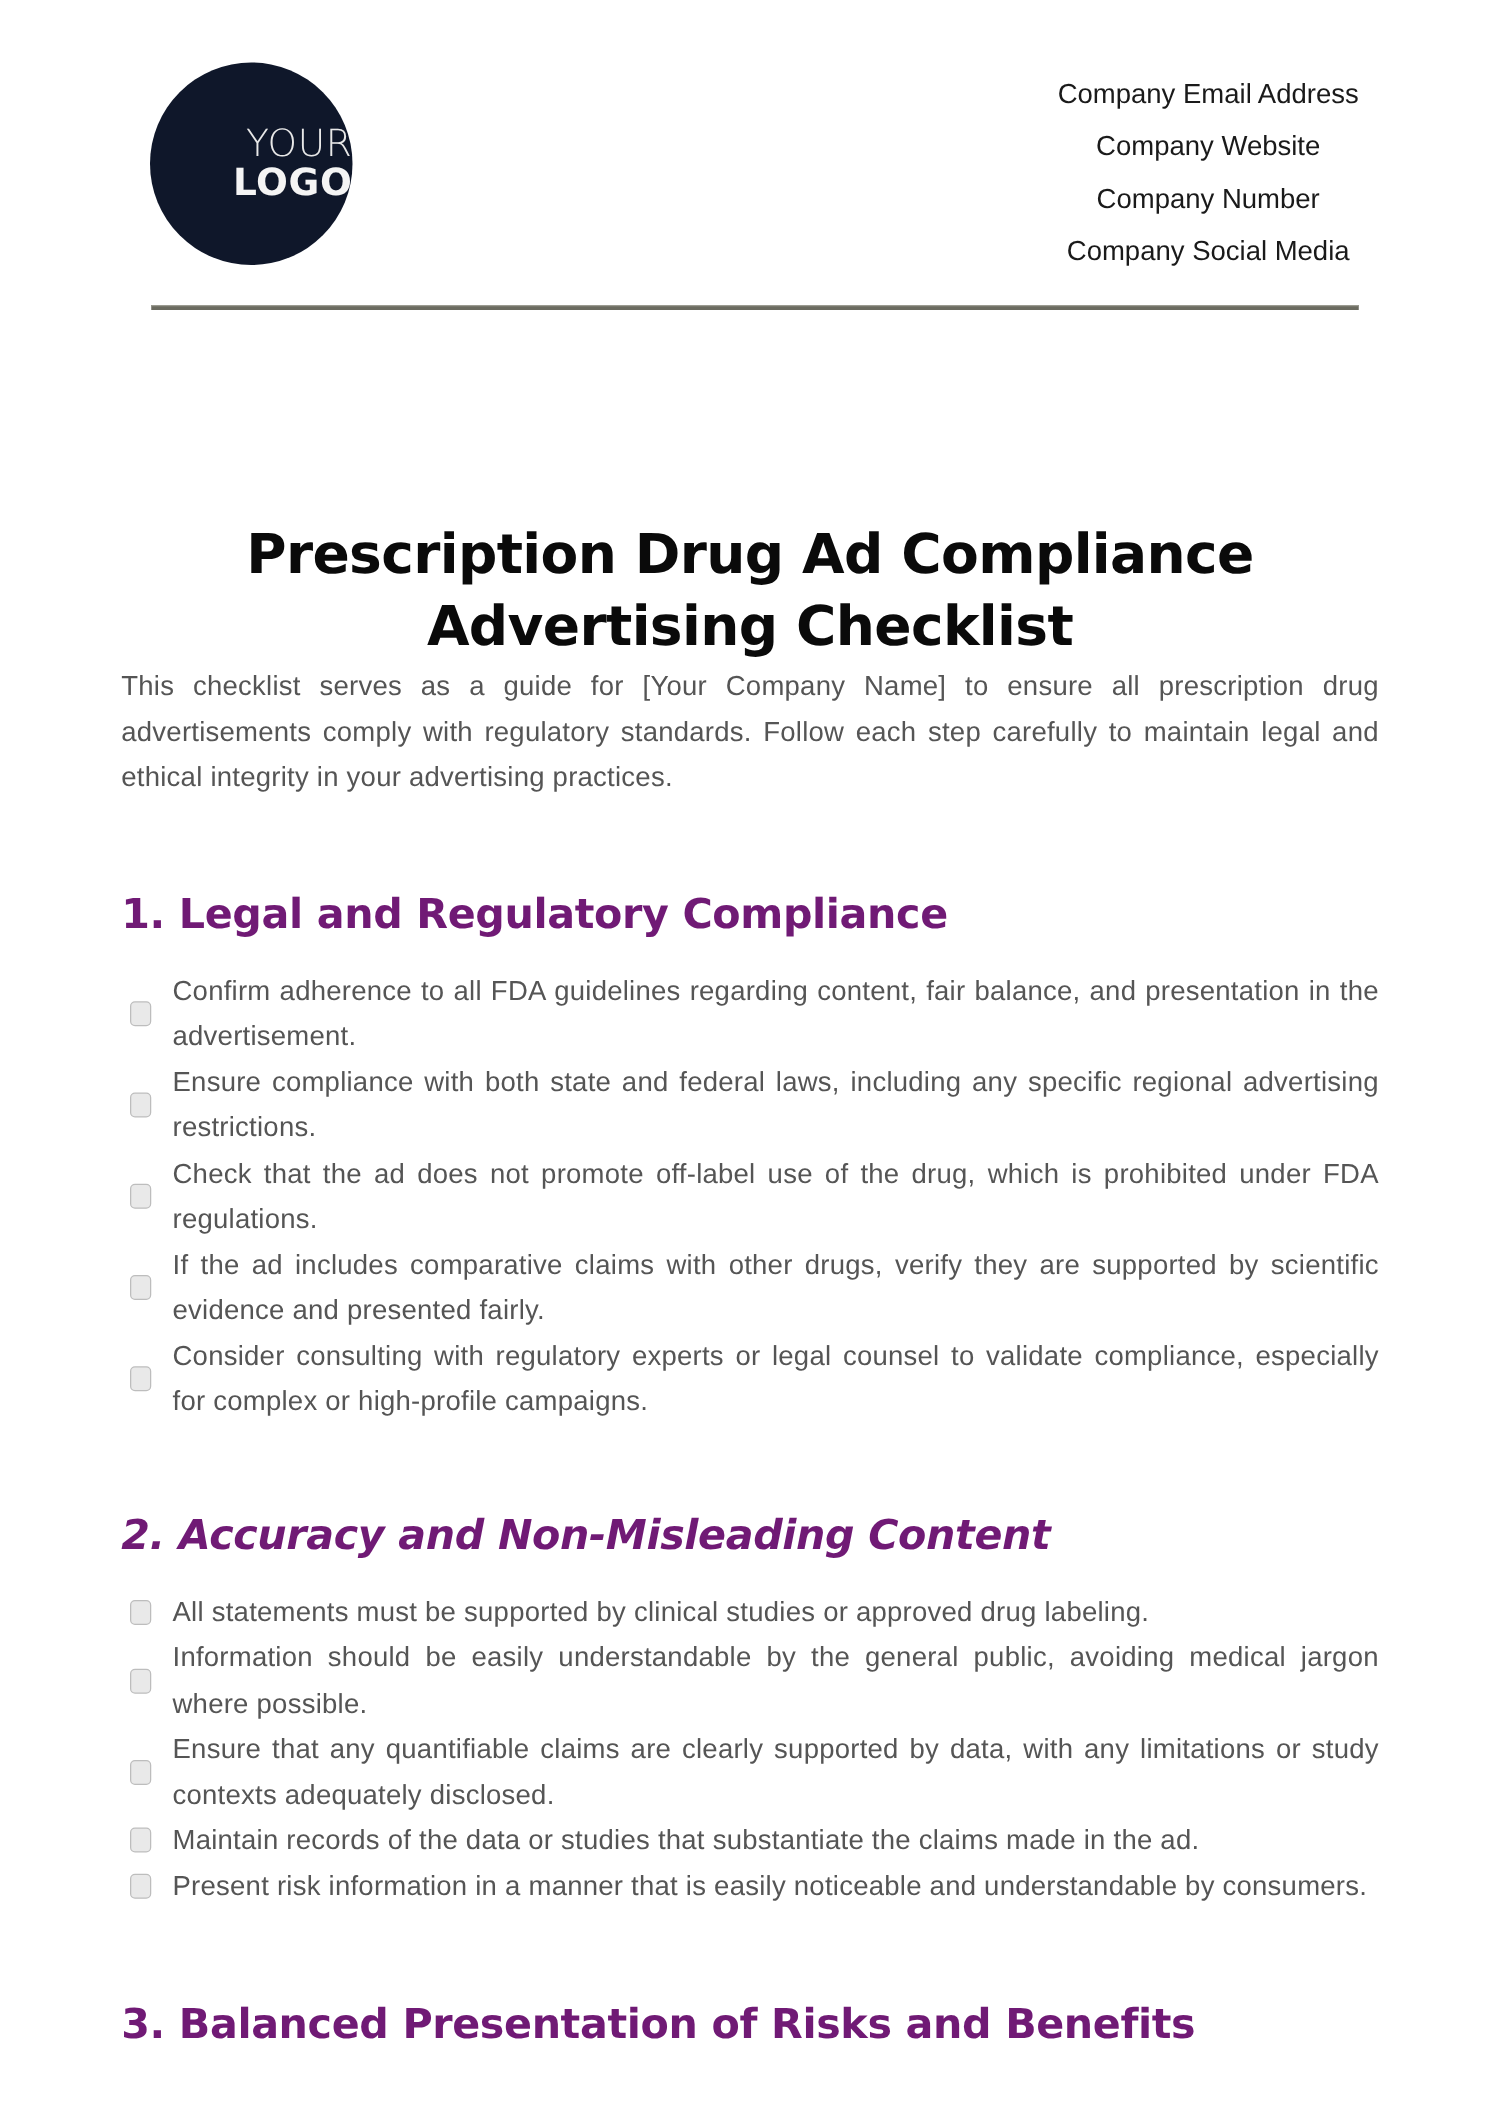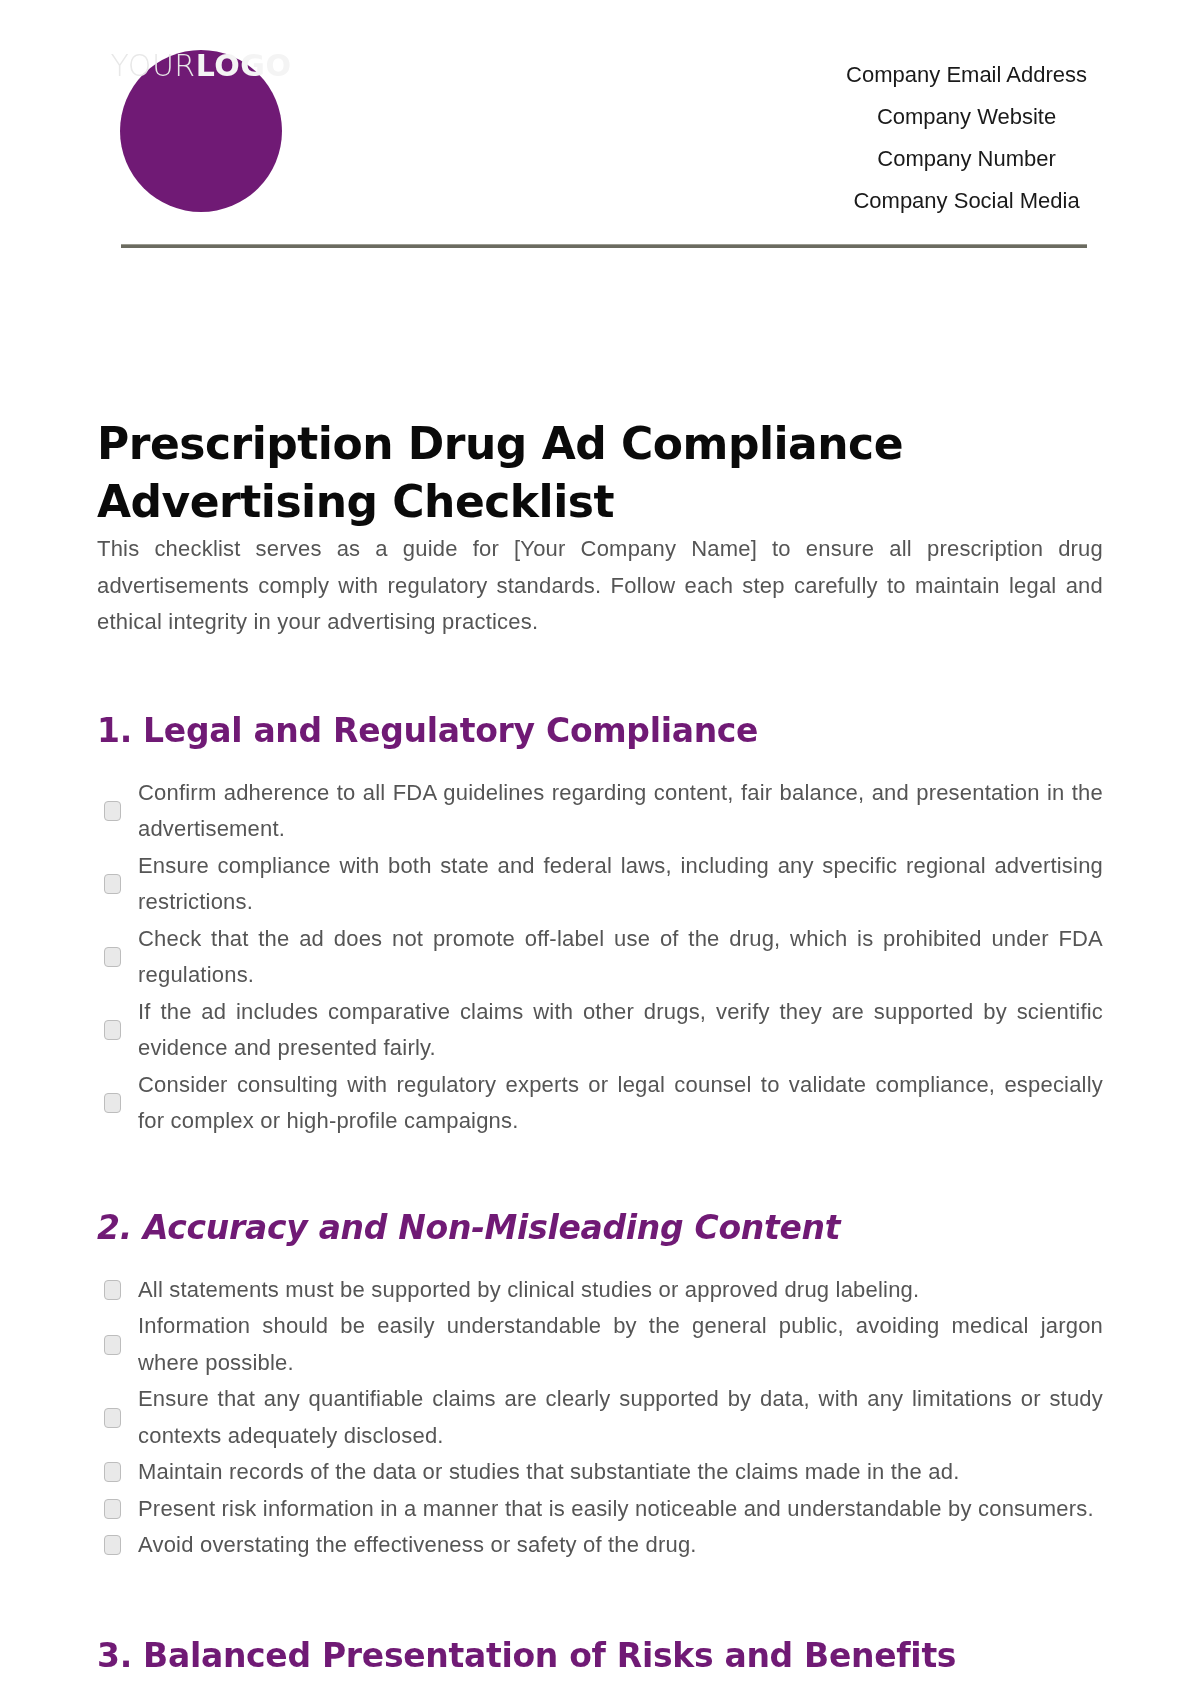--- a/index.html
+++ b/index.html
@@ -2,35 +2,35 @@
 <html><head>
   <meta charset="utf-8">
   <style>
     * { box-sizing: border-box; margin: 0; padding: 0; }
     html, body { width: 1200px; height: 1700px; background: #ffffff; overflow: hidden; }
     body { font-family: "Liberation Sans", "DejaVu Sans", sans-serif; color: #111; position: relative; }
 
     .header { position: absolute; left: 0; top: 0; width: 1200px; height: 260px; }
     .logo {
       position: absolute; left: 120px; top: 50px; width: 162px; height: 162px;
-      border-radius: 50%; background: #701a75; color: #fff;
-      display: flex; flex-direction: row; align-items: flex-start; justify-content: center;
+      border-radius: 50%; background: #0f172a; color: #fff;
+      display: flex; flex-direction: column; align-items: flex-end; justify-content: center;
       line-height: 1.05;
     }
     .logo .l1 { font-family: "DejaVu Sans", sans-serif; font-size: 30px; font-weight: 300; letter-spacing: 0.5px; color: #e8e8e8; }
     .logo .l2 { font-family: "DejaVu Sans", sans-serif; font-size: 30px; font-weight: bold; letter-spacing: 0.5px; color: #f4f4f4; }
 
     .contact { position: absolute; right: 113px; top: 54px; text-align: center; }
     .contact div { font-size: 22px; line-height: 42px; color: #1a1a1a; }
 
     .divider { position: absolute; left: 121px; top: 244px; width: 966px; height: 4px; background: #6b6b60; border-top: 1px solid #9a9a90; }
 
     .content { position: absolute; left: 97px; top: 415px; width: 1006px; }
     .title {
-      font-family: "DejaVu Sans", sans-serif; font-weight: bold;
+      text-align: center; font-family: "DejaVu Sans", sans-serif; font-weight: bold;
       font-size: 44px; line-height: 58px; color: #0a0a0a; letter-spacing: -0.5px;
     }
     .intro {
       font-size: 22px; line-height: 36.5px; color: #555;
       text-align: justify; letter-spacing: 0.2px;
     }
 
     .section-heading {
       font-family: "DejaVu Sans", sans-serif; font-weight: bold; font-size: 33px;
       color: #701a75; letter-spacing: -0.3px; line-height: 44px;
@@ -113,20 +113,16 @@
       <span class="item-text">Ensure that any quantifiable claims are clearly supported by data, with any limitations or study contexts adequately disclosed.</span>
     </li>
     <li class="item">
       <span class="checkbox"></span>
       <span class="item-text">Maintain records of the data or studies that substantiate the claims made in the ad.</span>
     </li>
     <li class="item">
       <span class="checkbox"></span>
       <span class="item-text">Present risk information in a manner that is easily noticeable and understandable by consumers.</span>
     </li>
-    <li class="item">
-      <span class="checkbox"></span>
-      <span class="item-text">Avoid overstating the effectiveness or safety of the drug.</span>
-    </li>
   </ul>
 
   <h2 class="section-heading s3">3. Balanced Presentation of Risks and Benefits</h2>
 </div>
 
 </body></html>

